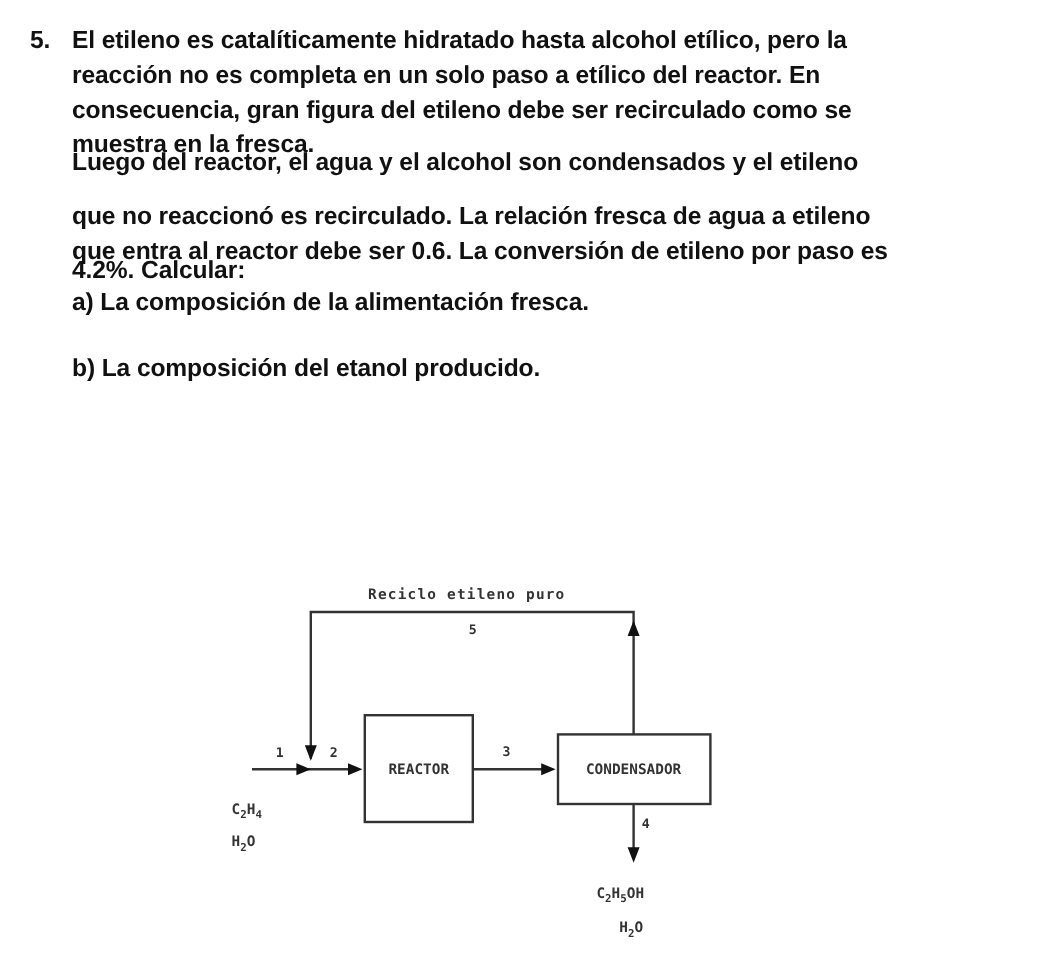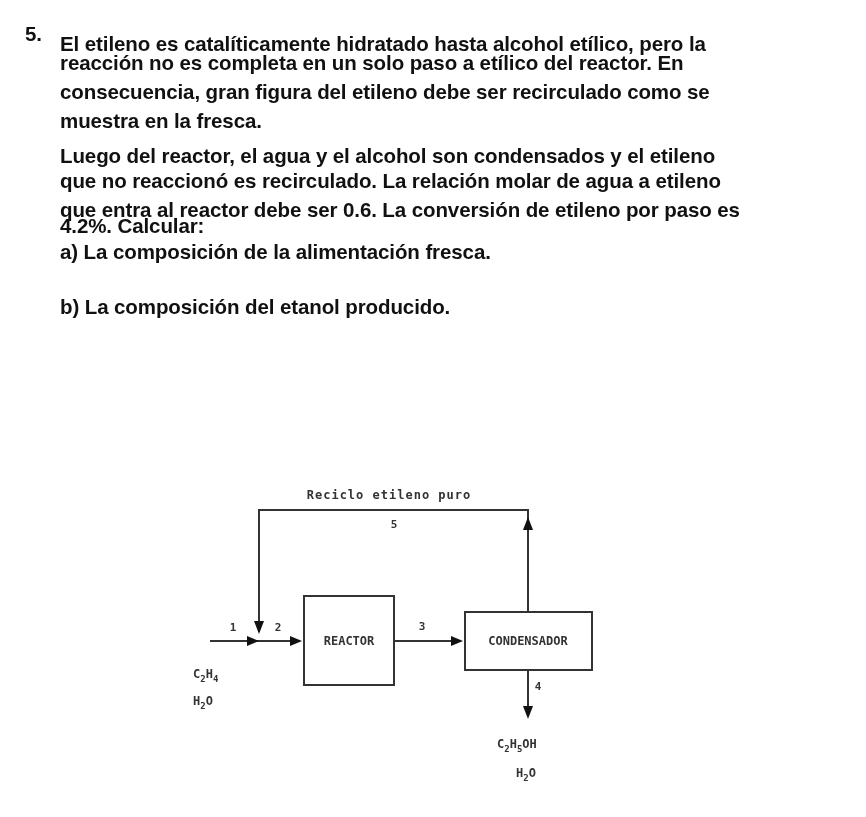--- a/index.html
+++ b/index.html
@@ -13,26 +13,26 @@
   .num { position: absolute; left: 25px; top: 22px; }
   .line { position: absolute; left: 60px; white-space: nowrap; }
   .diagram { position: absolute; left: 0; top: 0; }
   .dlabel { font-family: "DejaVu Sans Mono", monospace; font-weight: bold; fill: #333333; }
 </style>
 </head>
 <body>
 
 <div class="problem">
   <div class="num">5.</div>
-  <div class="line" style="top:32px">El etileno es catalíticamente hidratado hasta alcohol etílico, pero la</div>
+  <div class="line" style="top:22px">El etileno es catalíticamente hidratado hasta alcohol etílico, pero la</div>
   <div class="line" style="top:51px">reacción no es completa en un solo paso a etílico del reactor. En</div>
   <div class="line" style="top:80px">consecuencia, gran figura del etileno debe ser recirculado como se</div>
   <div class="line" style="top:109px">muestra en la fresca.</div>
-  <div class="line" style="top:144px">Luego del reactor, el agua y el alcohol son condensados y el etileno</div>
-  <div class="line" style="top:169px">que no reaccionó es recirculado. La relación molar de agua a etileno</div>
+  <div class="line" style="top:124px">Luego del reactor, el agua y el alcohol son condensados y el etileno</div>
+  <div class="line" style="top:169px">que no reaccionó es recirculado. La relación fresca de agua a etileno</div>
   <div class="line" style="top:198px">que entra al reactor debe ser 0.6. La conversión de etileno por paso es</div>
   <div class="line" style="top:214px">4.2%. Calcular:</div>
   <div class="line" style="top:240px">a) La composición de la alimentación fresca.</div>
   <div class="line" style="top:295px">b) La composición del etanol producido.</div>
 </div>
 
 <svg class="diagram" width="866" height="817" viewBox="0 0 866 817" xmlns="http://www.w3.org/2000/svg">
   <g stroke="#333333" stroke-width="2" fill="none">
 
     <polyline points="528,612 528,510 259,510 259,632"></polyline>

